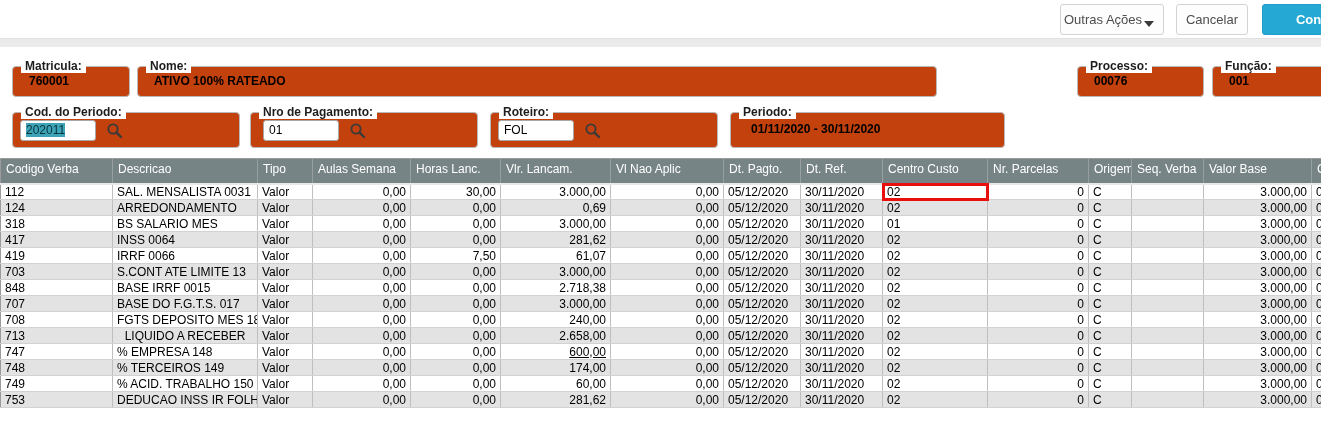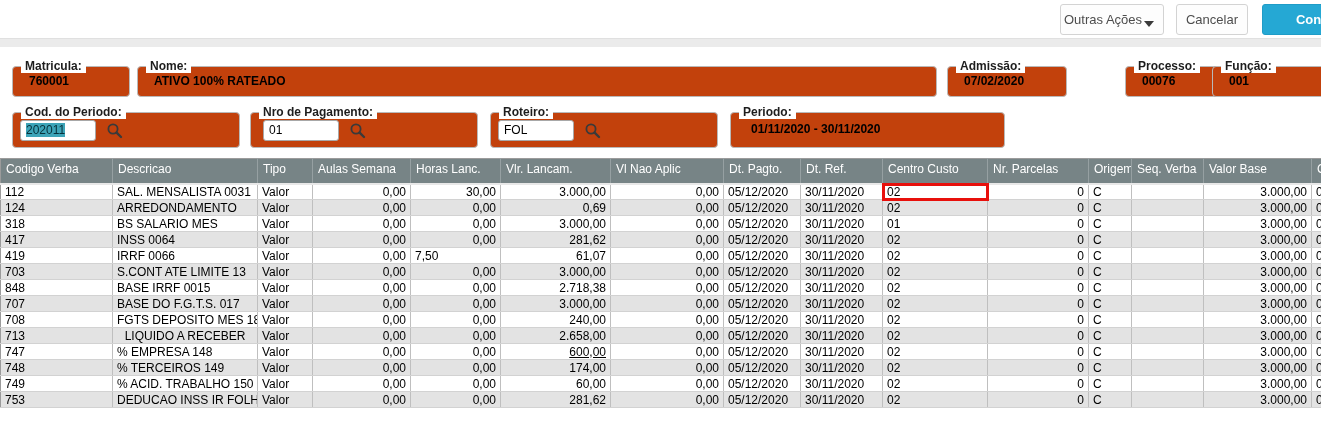--- a/index.html
+++ b/index.html
@@ -72,26 +72,22 @@
   <div class="fs row1" style="left:12px; width:118px;">
     <span class="fs-legend">Matricula:</span>
     <div class="fs-val">760001</div>
   </div>
 
   <div class="fs row1" style="left:137px; width:800px;">
     <span class="fs-legend">Nome:</span>
     <div class="fs-val">ATIVO 100% RATEADO</div>
   </div>
 
-  <div class="fs row1" style="left:947px; width:120px;">
-    <span class="fs-legend">Admissão:</span>
-    <div class="fs-val">07/02/2020</div>
-  </div>
-
-  <div class="fs row1" style="left:1125px; width:117px;">
+
+  <div class="fs row1" style="left:1077px; width:127px;">
     <span class="fs-legend">Processo:</span>
     <div class="fs-val">00076</div>
   </div>
 
   <div class="fs row1" style="left:1212px; width:125px;">
     <span class="fs-legend">Função:</span>
     <div class="fs-val">001</div>
   </div>
 
   <div class="fs row2" style="left:12px; width:228px;">
@@ -232,21 +228,21 @@
           <td style="text-align: left;">C</td>
           <td style="text-align: left;"></td>
           <td style="text-align: right;">3.000,00</td>
           <td style="text-align: left;">0</td>
         </tr>
         <tr class="odd">
           <td style="text-align: left;">419</td>
           <td style="text-align: left;">IRRF 0066</td>
           <td style="text-align: left;">Valor</td>
           <td style="text-align: right;">0,00</td>
-          <td style="">7,50</td>
+          <td style="text-align: right;">7,50</td>
           <td style="text-align: right;">61,07</td>
           <td style="text-align: right;">0,00</td>
           <td style="text-align: left;">05/12/2020</td>
           <td style="text-align: left;">30/11/2020</td>
           <td style="text-align: left;">02</td>
           <td style="text-align: right;">0</td>
           <td style="text-align: left;">C</td>
           <td style="text-align: left;"></td>
           <td style="text-align: right;">3.000,00</td>
           <td style="text-align: left;">0</td>

